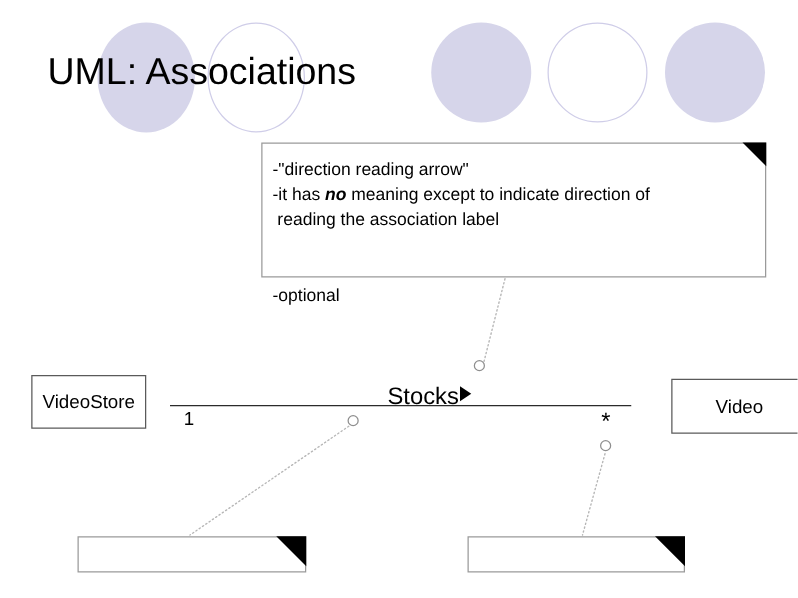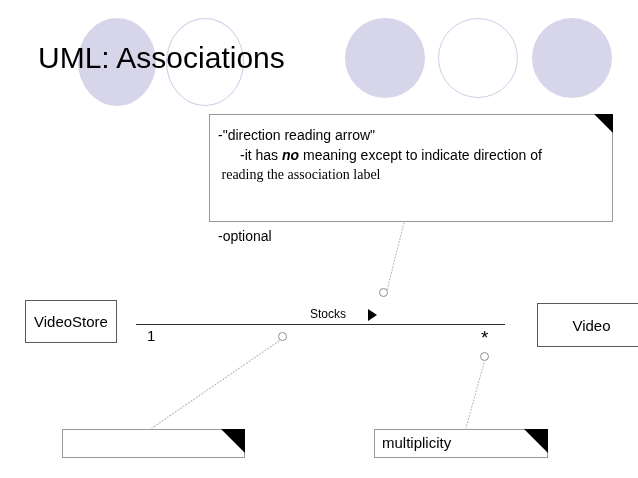--- a/index.html
+++ b/index.html
@@ -98,21 +98,21 @@
     height: 1px;
   }
 
   .mult-label {
     position: absolute;
     font-size: 15px;
     color: #000000;
   }
   .assoc-name-label {
     position: absolute;
-    font-size: 12px;
+    font-size: 19px;
     color: #000000;
     white-space: nowrap;
   }
   .dir-arrow {
     position: absolute;
     width: 0;
     height: 0;
     border-top: 6px solid transparent;
     border-bottom: 6px solid transparent;
     border-left: 9px solid #000000;
@@ -151,22 +151,22 @@
   <div class="deco-ellipse deco-filled" style="left:345px; top:18px; width:80px; height:80px;"></div>
   <div class="deco-ellipse deco-outline" style="left:438px; top:18px; width:80px; height:80px;"></div>
   <div class="deco-ellipse deco-filled" style="left:532px; top:18px; width:80px; height:80px;"></div>
 
   <div id="slide-title">UML: Associations</div>
 
   <div class="note-box" style="left:209px; top:114px; width:404px; height:108px;"></div>
   <div class="fold fold-corner" style="left:594px; top:114px;"></div>
 
   <div class="note-text" style="left:218px; top:125px;">-"direction reading arrow"</div>
-  <div class="note-text" style="left:218px; top:145px;margin-left:22px;"><span>-it has </span><span class="bold-word">no</span><span> meaning except to indicate direction of</span></div>
-  <div class="note-text" style="left:218px; top:165px;font-family:Liberation Serif, serif;"> reading the association label</div>
+  <div class="note-text" style="left:218px; top:145px;"><span>-it has </span><span class="bold-word">no</span><span> meaning except to indicate direction of</span></div>
+  <div class="note-text" style="left:218px; top:165px;"> reading the association label</div>
   <div class="note-text" style="left:218px; top:185px;margin-top:41px;">-optional</div>
 
   <svg class="leader" style="left:0px; top:0px; width:638px; height:478px;">
     <line x1="404" y1="223" x2="387" y2="290"></line>
   </svg>
   <div class="anchor-dot" style="left:379px; top:288px;"></div>
 
   <div class="box class-box" style="left:25px; top:300px; width:92px; height:43px;">
     <span>VideoStore</span>
   </div>
@@ -190,16 +190,15 @@
 
   <svg class="leader" style="left:0px; top:0px; width:638px; height:478px;">
     <line x1="484" y1="363" x2="466" y2="428"></line>
   </svg>
   <div class="anchor-dot" style="left:480px; top:352px;"></div>
 
   <div class="note-box" style="left:62px; top:429px; width:183px; height:29px;"></div>
   <div class="fold fold-small" style="left:221px; top:429px;"></div>
 
   <div class="note-box" style="left:374px; top:429px; width:174px; height:29px;"></div>
-  <div class="note-text" style="left:382px; top:433px; font-size:15px;">multiplicity</div>
   <div class="fold fold-small" style="left:524px; top:429px;"></div>
 
 </div>
 
 </body></html>

